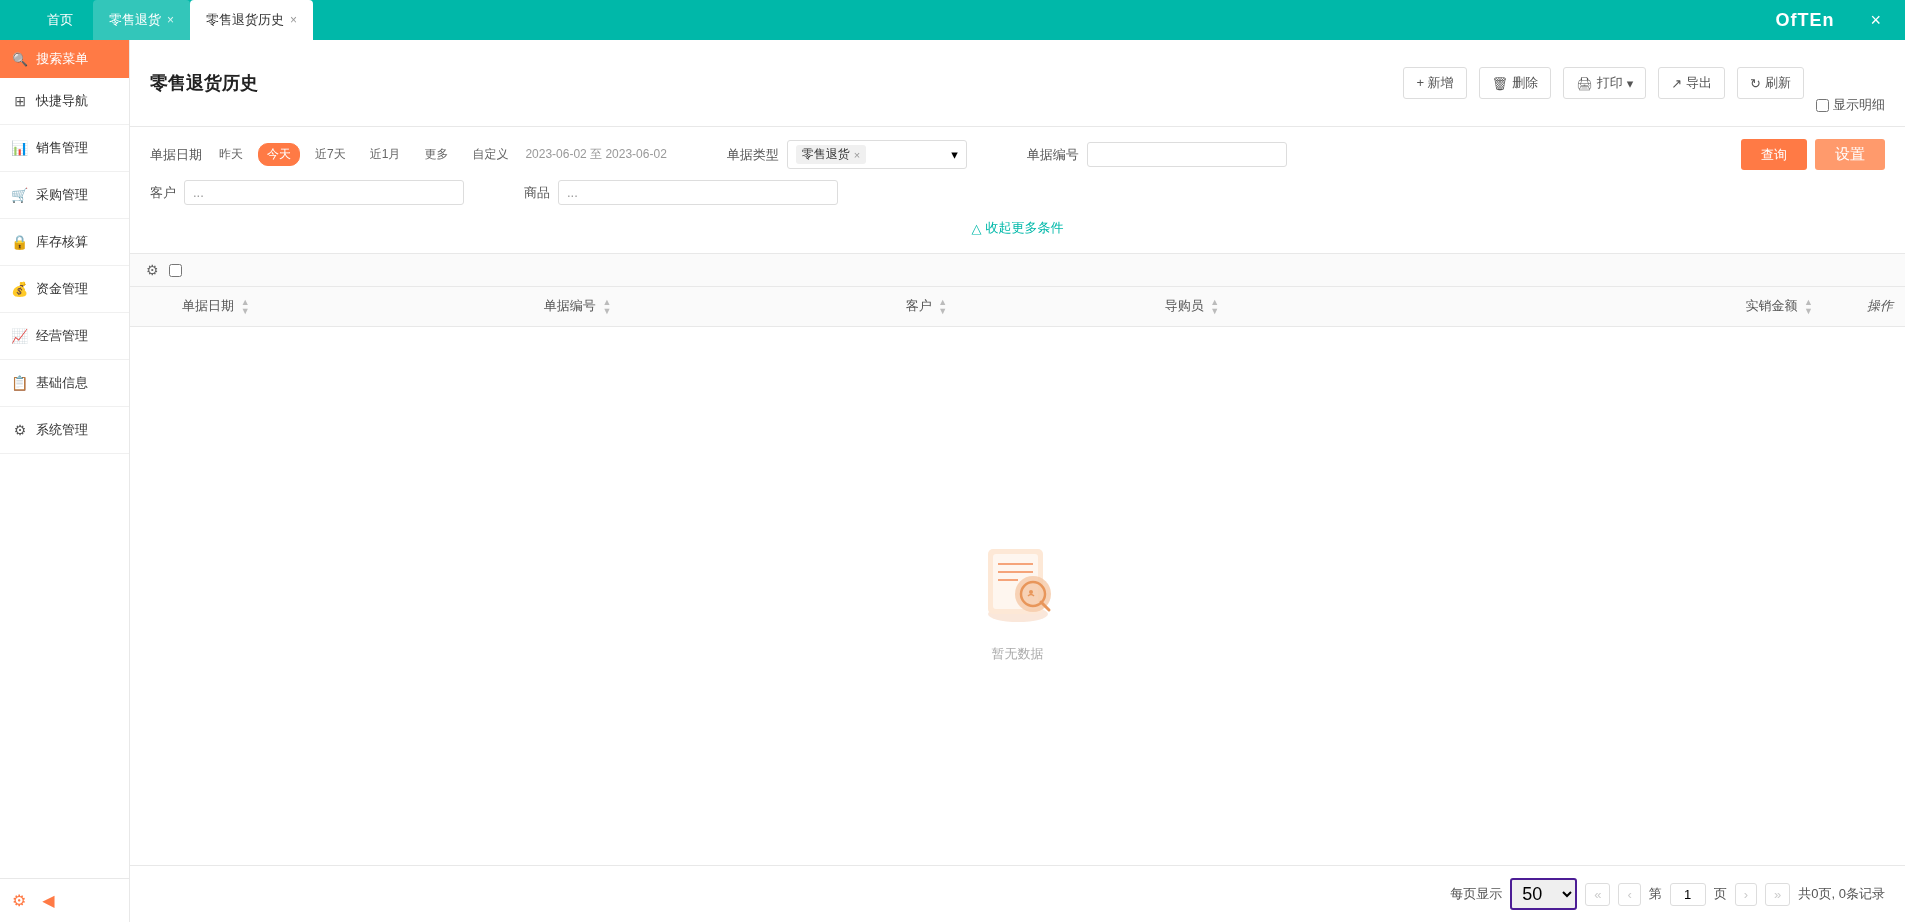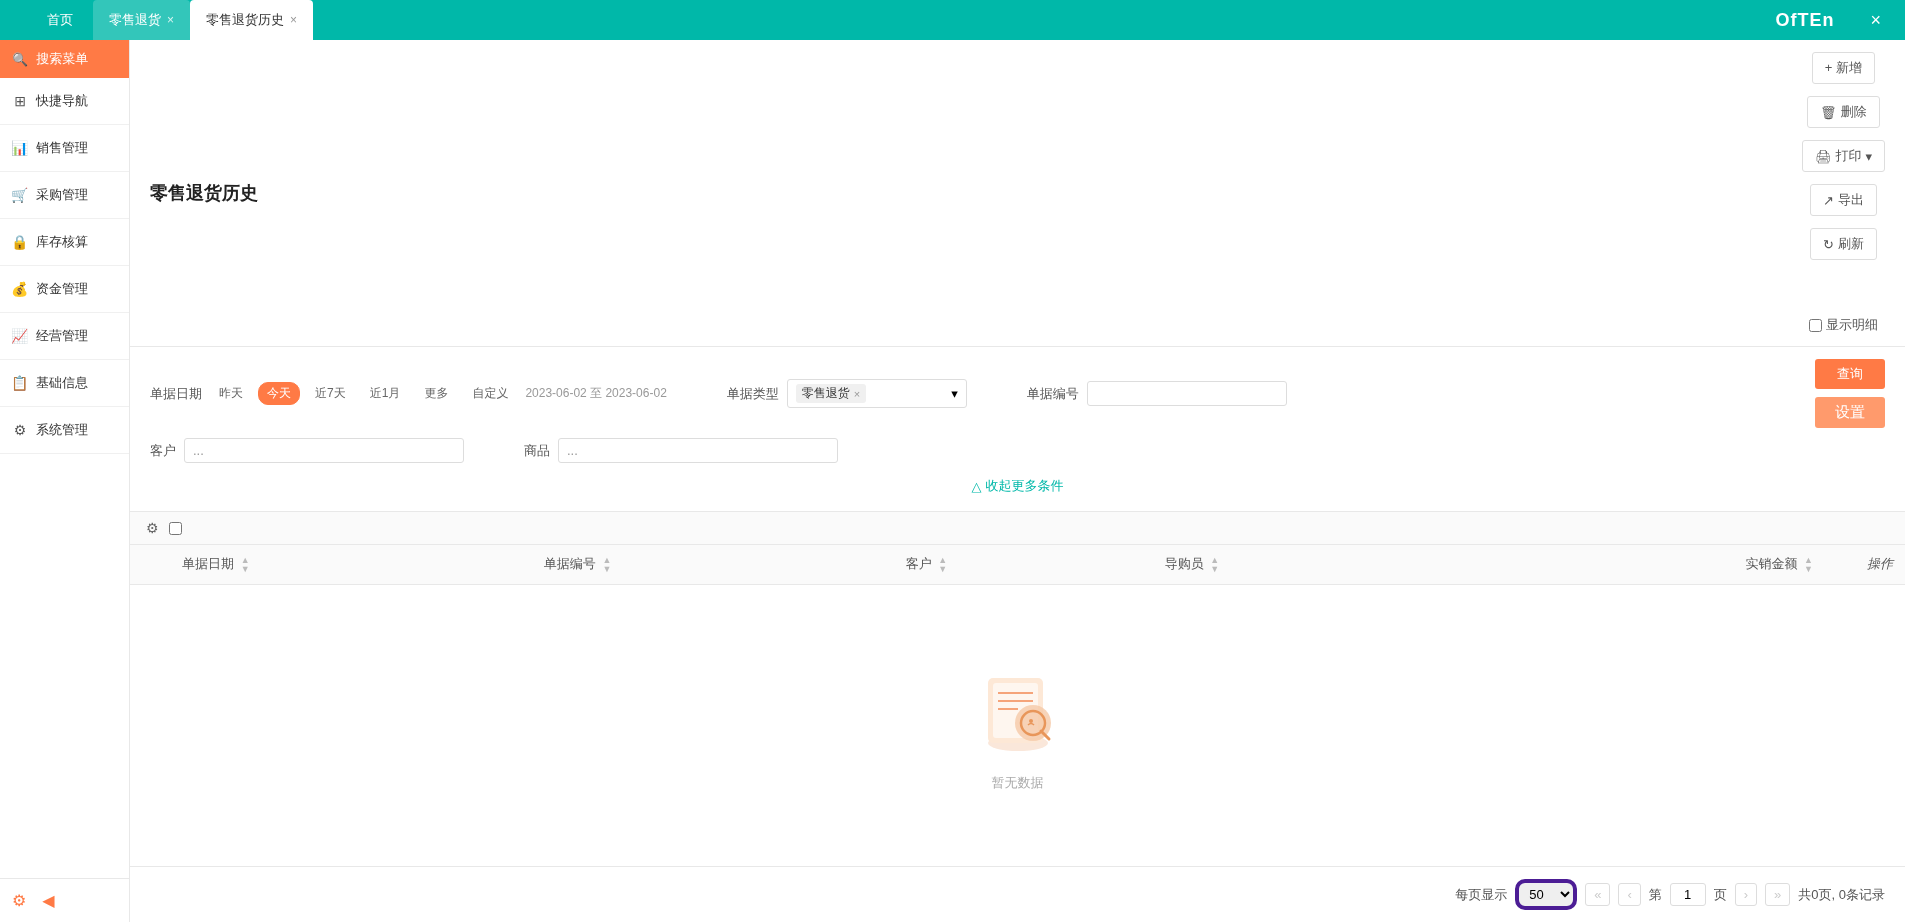--- a/index.html
+++ b/index.html
@@ -148,21 +148,20 @@
     }
     .page-title {
       font-size: 18px;
       font-weight: bold;
       color: #222;
     }
     .header-actions {
       display: flex;
       align-items: center;
       gap: 12px;
-      flex-direction: column;
     }
     .btn-action {
       display: flex;
       align-items: center;
       gap: 4px;
       padding: 6px 12px;
       border: 1px solid #ddd;
       border-radius: 3px;
       background: #fff;
       cursor: pointer;
@@ -379,24 +378,24 @@
       justify-content: flex-end;
       padding: 12px 20px;
       gap: 8px;
       border-top: 1px solid #e8e8e8;
       background: #fff;
       flex-shrink: 0;
       font-size: 13px;
       color: #555;
     }
     .page-size-select {
-      border: 4px solid #4c1d95;
-      border-radius: 10px;
+      border: 2px solid #4c1d95;
+      border-radius: 3px;
       padding: 3px 6px;
-      font-size: 13px;
+      font-size: 18px;
       outline: none;
     }
     .page-btn {
       border: 1px solid #ddd;
       border-radius: 3px;
       background: #fff;
       padding: 3px 8px;
       cursor: pointer;
       font-size: 13px;
       color: #555;
@@ -545,21 +544,21 @@
             <span style="flex:1"></span>
             <span>▾</span>
           </div>
         </div>
 
         <div class="filter-item" style="margin-left:40px;">
           <span class="filter-label">单据编号</span>
           <input class="filter-input" type="text" style="">
         </div>
 
-        <div style="margin-left:auto; display:flex; gap:8px;flex-direction:column;">
+        <div style="margin-left:auto; display:flex; gap:8px;">
           <button class="btn-query">查询</button>
           <button class="btn-setting">设置</button>
         </div>
       </div>
       <div class="filter-row">
 
         <div class="filter-item">
           <span class="filter-label">客户</span>
           <div class="filter-select" style="min-width:280px;">
             <span class="filter-ellipsis">...</span>

